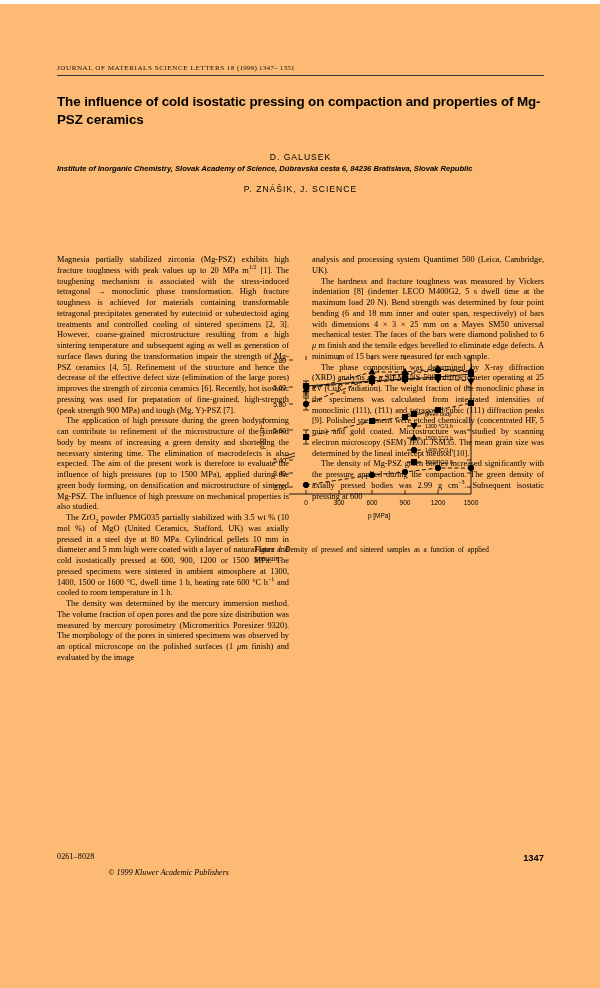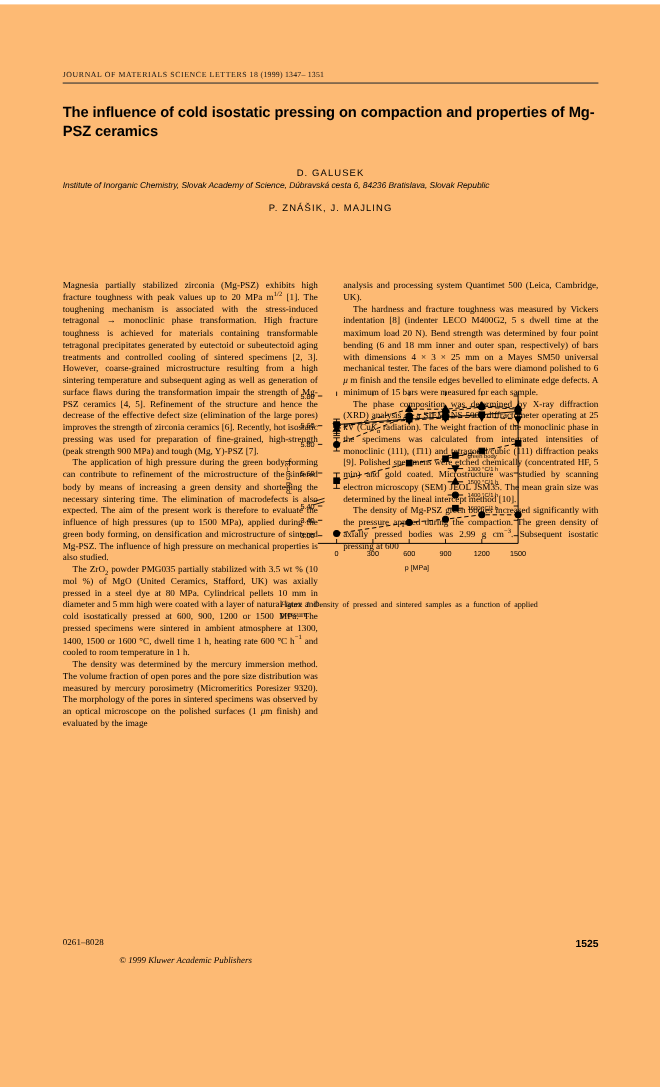--- a/index.html
+++ b/index.html
@@ -67,20 +67,21 @@
     margin-bottom: 1.5px;
     text-align: center;
   }
   .affil {
     font-family: "Liberation Sans", sans-serif;
     font-style: italic;
     font-size: 7.7px;
     line-height: 9.6px;
     letter-spacing: -0.05px;
     text-align: justify;
+    font-weight: bold;
   }
 
   
   .columns {
     position: absolute;
     left: 57px;
     top: 251px;
     width: 487px;
     height: 600px;
   }
@@ -172,21 +173,21 @@
     <div class="rule"></div>
 
     <div class="title">The influence of cold isostatic pressing on compaction and properties of Mg-PSZ ceramics</div>
 
     <div class="author-block">
       <div class="author-name">D. GALUSEK</div>
       <div class="affil">Institute of Inorganic Chemistry, Slovak Academy of Science, Dúbravská cesta 6, 84236 Bratislava, Slovak Republic</div>
     </div>
 
     <div class="author-block">
-      <div class="author-name">P. ZNÁŠIK, J. MAJLING</div>
+      <div class="author-name">P. ZNÁŠIK, J. SCIENCE</div>
     </div>
 
   </div>
 
   <div class="columns">
 
     <div class="col col-left">
       <p class="first">Magnesia partially stabilized zirconia (Mg-PSZ) exhibits high fracture toughness with peak values up to 20 MPa m<sup>1/2</sup> [1]. The toughening mechanism is associated with the stress-induced tetragonal → monoclinic phase transformation. High fracture toughness is achieved for materials containing transformable tetragonal precipitates generated by eutectoid or subeutectoid aging treatments and controlled cooling of sintered specimens [2, 3]. However, coarse-grained microstructure resulting from a high sintering temperature and subsequent aging as well as generation of surface flaws during the transformation impair the strength of Mg-PSZ ceramics [4, 5]. Refinement of the structure and hence the decrease of the effective defect size (elimination of the large pores) improves the strength of zirconia ceramics [6]. Recently, hot isostatic pressing was used for preparation of fine-grained, high-strength (peak strength 900 MPa) and tough (Mg, Y)-PSZ [7].</p>
       <p>The application of high pressure during the green body forming can contribute to refinement of the microstructure of the sintered body by means of increasing a green density and shortening the necessary sintering time. The elimination of macrodefects is also expected. The aim of the present work is therefore to evaluate the influence of high pressures (up to 1500 MPa), applied during the green body forming, on densification and microstructure of sintered Mg-PSZ. The influence of high pressure on mechanical properties is also studied.</p>
       <p>The ZrO<sub>2</sub> powder PMG035 partially stabilized with 3.5 wt % (10 mol %) of MgO (United Ceramics, Stafford, UK) was axially pressed in a steel dye at 80 MPa. Cylindrical pellets 10 mm in diameter and 5 mm high were coated with a layer of natural latex and cold isostatically pressed at 600, 900, 1200 or 1500 MPa. The pressed specimens were sintered in ambient atmosphere at 1300, 1400, 1500 or 1600 °C, dwell time 1 h, heating rate 600 °C h<sup>−1</sup> and cooled to room temperature in 1 h.</p>
@@ -373,17 +374,17 @@
 
     <div class="figcaption">
       <span class="figlabel">Figure 1</span>
       <span>Density of pressed and sintered samples as a function of applied pressure.</span>
     </div>
   </div>
 
   <div class="footer">
     <span class="issn">0261–8028</span>
     <span class="copy">© 1999 Kluwer Academic Publishers</span>
-    <span class="pageno">1525</span>
+    <span class="pageno">1347</span>
     <div class="clear"></div>
   </div>
 
 </div>
 
 </body></html>

